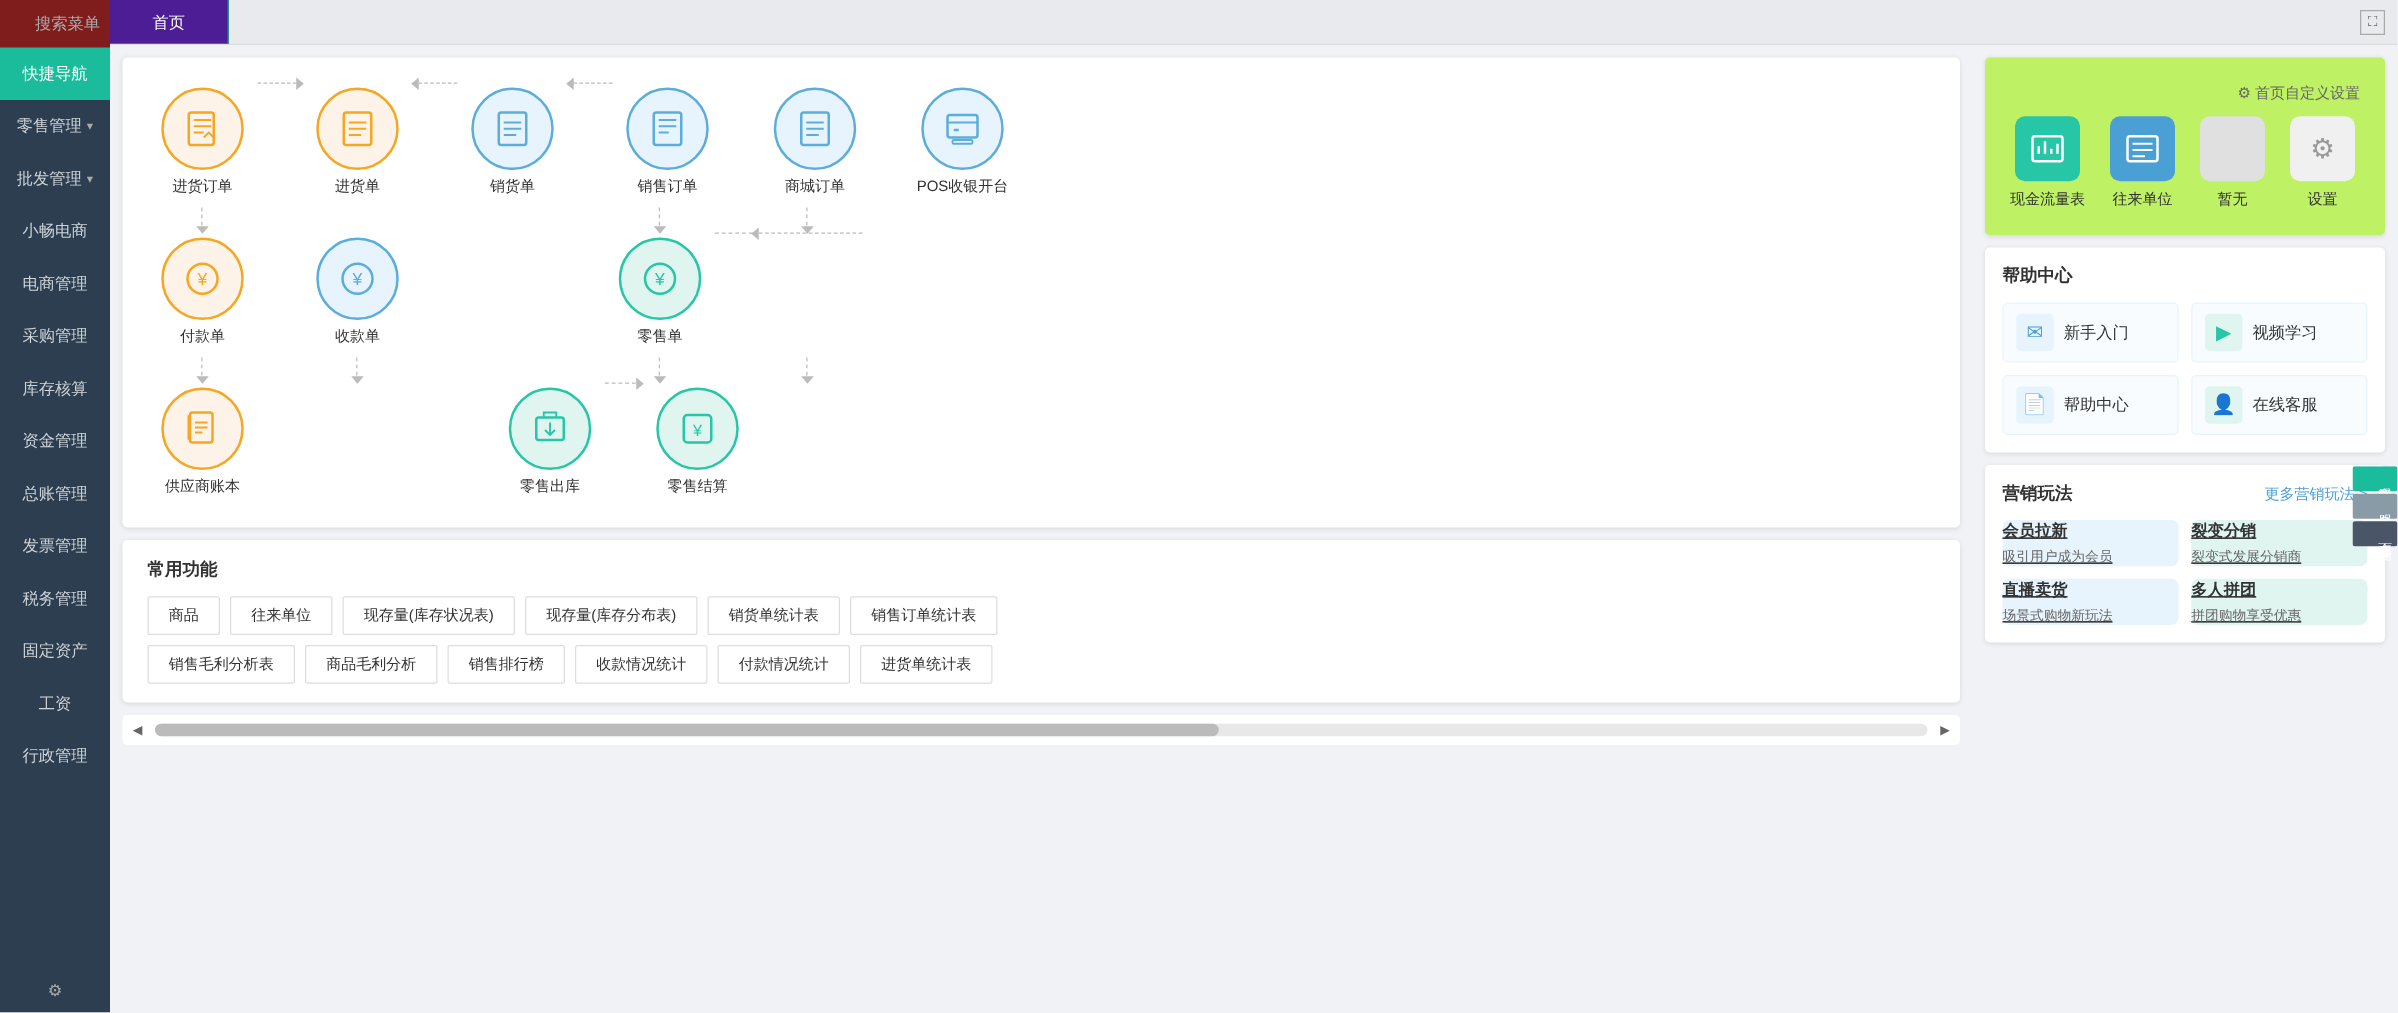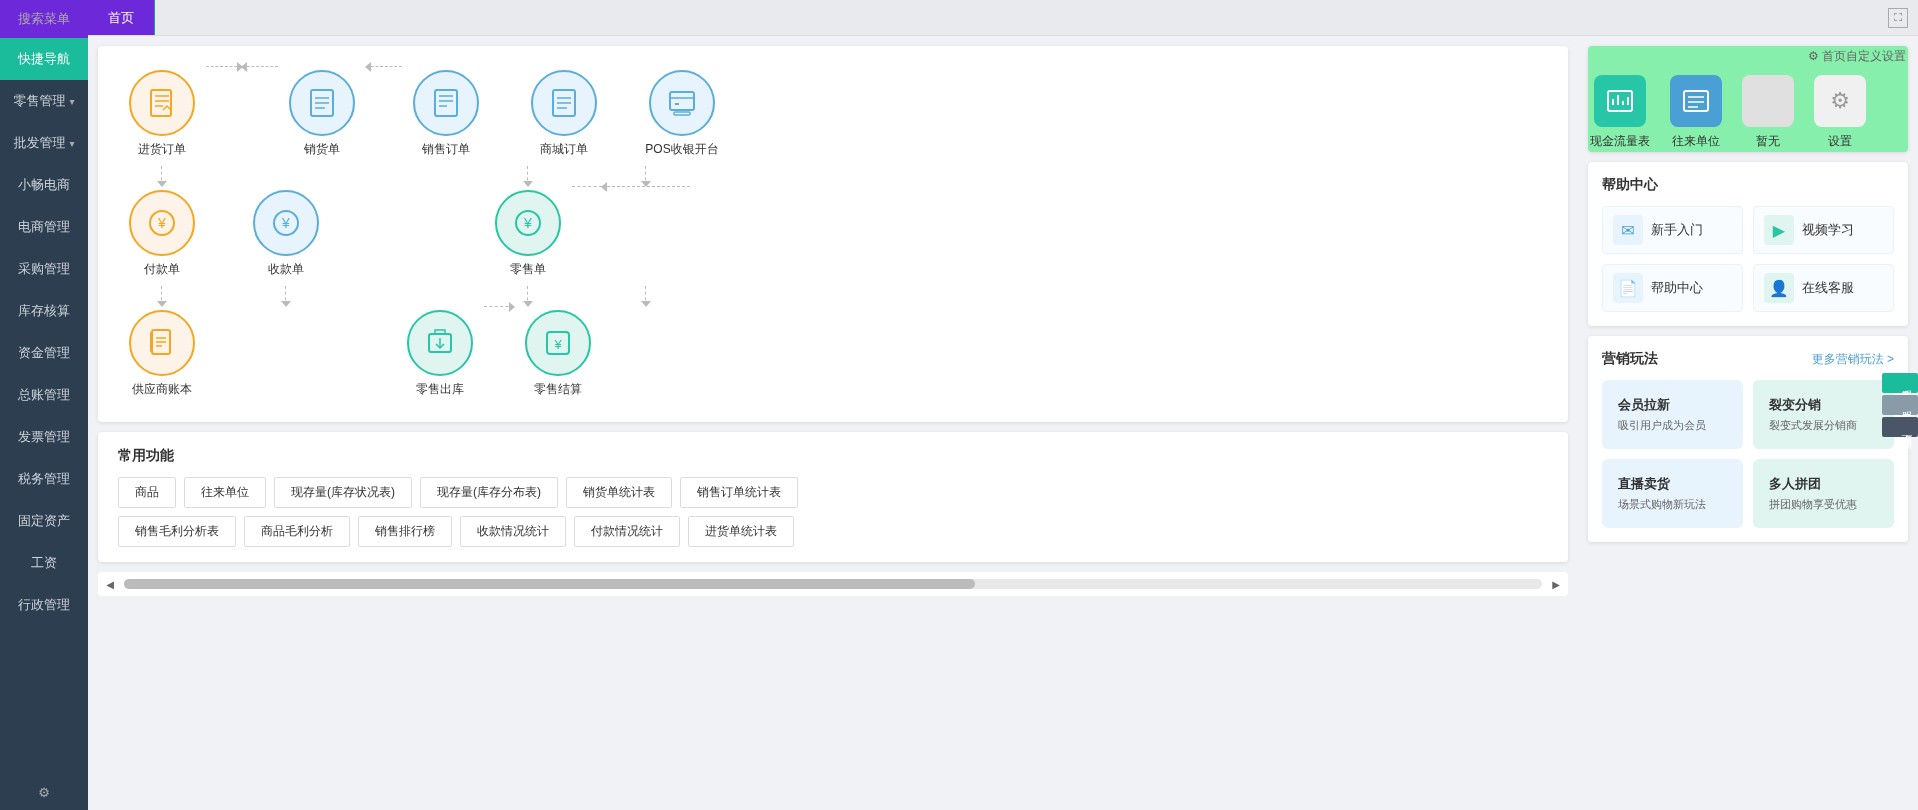--- a/index.html
+++ b/index.html
@@ -9,25 +9,25 @@
     .sidebar {
       width: 88px;
       background: #2c3e50;
       display: flex;
       flex-direction: column;
       flex-shrink: 0;
       height: 100%;
       overflow-y: auto;
     }
     .sidebar-search {
-      background: #6d28d9;
+      background: #7f1d1d;
       color: #aaa;
       padding: 10px 8px;
       font-size: 13px;
-      text-align: center;
+      text-align: right;
       cursor: pointer;
     }
     .sidebar-item {
       color: #cdd3d8;
       padding: 12px 8px;
       text-align: center;
       font-size: 13px;
       cursor: pointer;
       display: flex;
       align-items: center;
@@ -56,26 +56,26 @@
     
     .tabbar {
       background: #e8eaed;
       display: flex;
       align-items: stretch;
       height: 36px;
       flex-shrink: 0;
       border-bottom: 1px solid #ddd;
     }
     .tab {
-      padding: 0 20px;
+      padding: 0 34px;
       display: flex;
       align-items: center;
       cursor: pointer;
       font-size: 13px;
-      background: #6d28d9;
+      background: #4c1d95;
       color: #fff;
       border-right: 1px solid #16a085;
     }
     .tab-controls {
       margin-left: auto;
       display: flex;
       align-items: center;
       padding-right: 10px;
     }
     .tab-control-btn {
@@ -202,23 +202,23 @@
       flex-shrink: 0;
       overflow-y: auto;
       padding: 10px;
       display: flex;
       flex-direction: column;
       gap: 10px;
     }
 
     
     .quick-access {
-      background: #86efac;
+      background: #bef264;
       border-radius: 4px;
-      padding: 2px;
+      padding: 20px;
       box-shadow: 0 1px 4px rgba(0,0,0,0.1);
     }
     .quick-access-header {
       display: flex;
       justify-content: flex-end;
       font-size: 12px;
       color: #666;
       margin-bottom: 10px;
       cursor: pointer;
     }
@@ -313,22 +313,23 @@
       color: #4a9fd4;
       cursor: pointer;
     }
     .marketing-grid {
       display: grid;
       grid-template-columns: 1fr 1fr;
       gap: 10px;
     }
     .marketing-item {
       border-radius: 6px;
-      padding: 16px;
-      cursor: pointer;
+      padding: 0;
+      cursor: pointer;
+      text-decoration: underline;
     }
     .marketing-item.light-blue { background: #e8f4fd; }
     .marketing-item.light-teal { background: #e0f5f0; }
     .marketing-item-name {
       font-size: 13px;
       font-weight: bold;
       color: #333;
       margin-bottom: 4px;
     }
     .marketing-item-desc {
@@ -467,20 +468,31 @@
             </div>
             <span class="flow-label">进货订单</span>
           </div>
 
           <div style="display:flex;align-items:center;padding-bottom:22px;min-width:36px;">
             <div style="flex:1;border-top:1.5px dashed #bbb;position:relative;">
               <div style="position:absolute;right:-1px;top:-5px;width:0;height:0;border-top:5px solid transparent;border-bottom:5px solid transparent;border-left:6px solid #bbb;"></div>
             </div>
           </div>
 
+          <div class="node-cell" style="min-width:88px;">
+            <div class="flow-circle orange">
+              <svg width="30" height="30" viewBox="0 0 30 30">
+                  <rect x="4" y="2" width="22" height="26" rx="2" fill="none" stroke="#f5a623" stroke-width="2"></rect>
+                  <line x1="8" y1="10" x2="22" y2="10" stroke="#f5a623" stroke-width="1.5"></line>
+                  <line x1="8" y1="15" x2="22" y2="15" stroke="#f5a623" stroke-width="1.5"></line>
+                  <line x1="8" y1="20" x2="18" y2="20" stroke="#f5a623" stroke-width="1.5"></line>
+                </svg>
+            </div>
+            <span class="flow-label">进货单</span>
+          </div>
 
           <div style="min-width:36px;padding-bottom:22px;display:flex;align-items:center;">
             <div style="flex:1;border-top:1.5px dashed #bbb;position:relative;">
               <div style="position:absolute;left:-1px;top:-5px;width:0;height:0;border-top:5px solid transparent;border-bottom:5px solid transparent;border-right:6px solid #bbb;"></div>
             </div>
           </div>
 
           <div class="node-cell" style="min-width:88px;">
             <div class="flow-circle blue">
               <svg width="30" height="30" viewBox="0 0 30 30">

